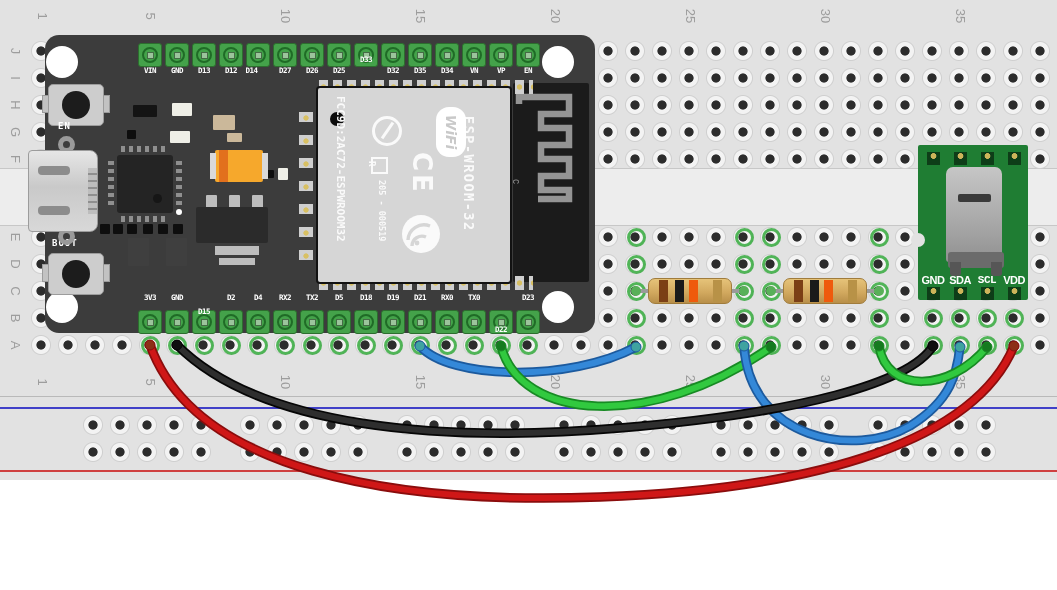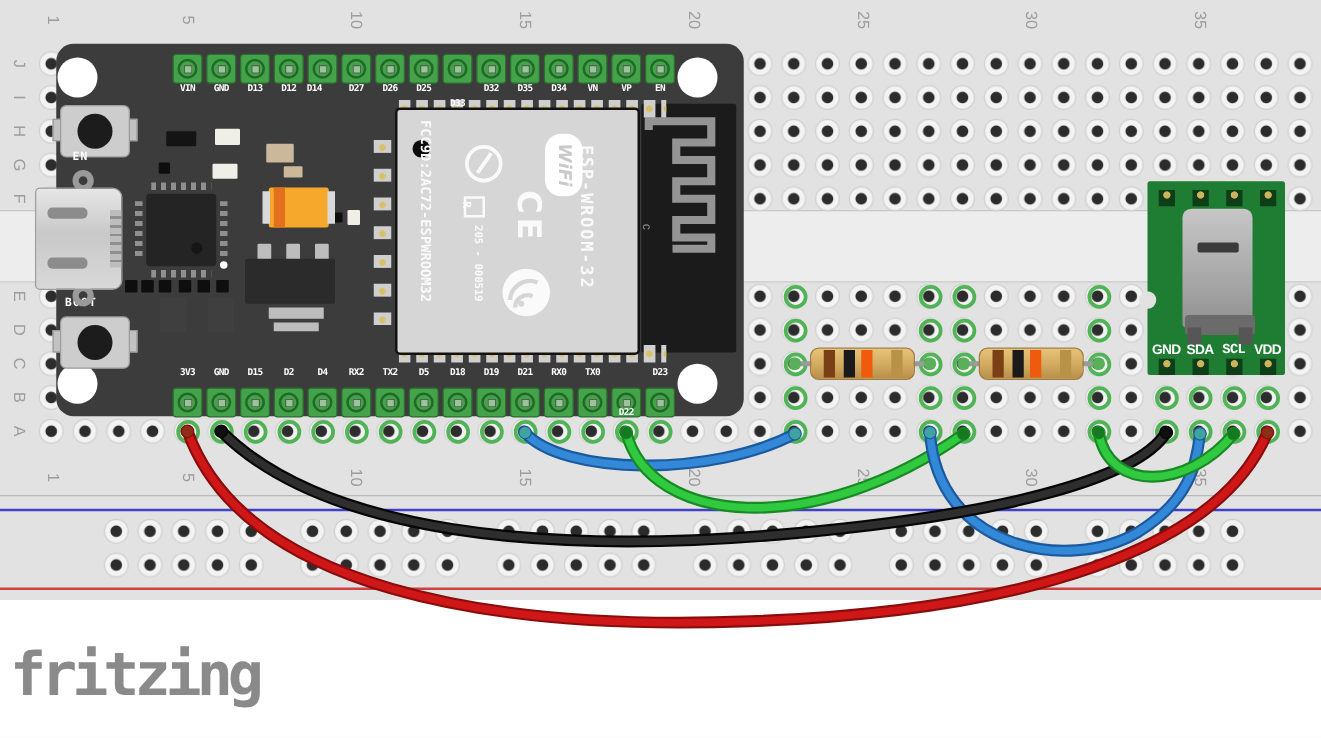--- a/index.html
+++ b/index.html
@@ -328,21 +328,21 @@
         <div class="pin-c">
           <div class="pin-s"></div>
         </div>
       </div>
       <div class="pinlabel" style="left: 325.5px; top: 66px; position: absolute;">D25</div>
       <div class="pin" style="left: 354px; top: 43px; position: absolute;">
         <div class="pin-c">
           <div class="pin-s"></div>
         </div>
       </div>
-      <div class="pinlabel" style="left: 352.5px; top: 78px; position: absolute;">D33</div>
+      <div class="pinlabel" style="left: 352.5px; top: 55px; position: absolute;">D33</div>
       <div class="pin" style="left: 381px; top: 43px; position: absolute;">
         <div class="pin-c">
           <div class="pin-s"></div>
         </div>
       </div>
       <div class="pinlabel" style="left: 379.5px; top: 66px; position: absolute;">D32</div>
       <div class="pin" style="left: 408px; top: 43px; position: absolute;">
         <div class="pin-c">
           <div class="pin-s"></div>
         </div>
@@ -382,21 +382,21 @@
         <div class="pin-c">
           <div class="pin-s"></div>
         </div>
       </div>
       <div class="pinlabel" style="left: 163.5px; top: 293px; position: absolute;">GND</div>
       <div class="pin" style="left: 192px; top: 310px; position: absolute;">
         <div class="pin-c">
           <div class="pin-s"></div>
         </div>
       </div>
-      <div class="pinlabel" style="left: 190.5px; top: 293px; position: absolute;">D15</div>
+      <div class="pinlabel" style="left: 190.5px; top: 307px; position: absolute;">D15</div>
       <div class="pin" style="left: 219px; top: 310px; position: absolute;">
         <div class="pin-c">
           <div class="pin-s"></div>
         </div>
       </div>
       <div class="pinlabel" style="left: 217.5px; top: 293px; position: absolute;">D2</div>
       <div class="pin" style="left: 246px; top: 310px; position: absolute;">
         <div class="pin-c">
           <div class="pin-s"></div>
         </div>
@@ -541,14 +541,13 @@
         <circle cx="987" cy="347" r="5" fill="#157a1f" stroke="#188a24" stroke-width="1"></circle>
       </g>
       <g>
         <path d="M150,345 C195,470 390,505 600,497 C820,489 975,440 1014,346" fill="none" stroke="#8a0d0d" stroke-width="9.5" stroke-linecap="round"></path>
         <path d="M150,345 C195,470 390,505 600,497 C820,489 975,440 1014,346" fill="none" stroke="#cf1717" stroke-width="6" stroke-linecap="round"></path>
         <circle cx="150" cy="345" r="5" fill="#8c2f16" stroke="#8a0d0d" stroke-width="1"></circle>
         <circle cx="1014" cy="346" r="5" fill="#8c2f16" stroke="#8a0d0d" stroke-width="1"></circle>
       </g>
     </svg>
 
-  <div id="fritzing-logo" class="abs">fritzing</div>
 </div>
 
 </body></html>

